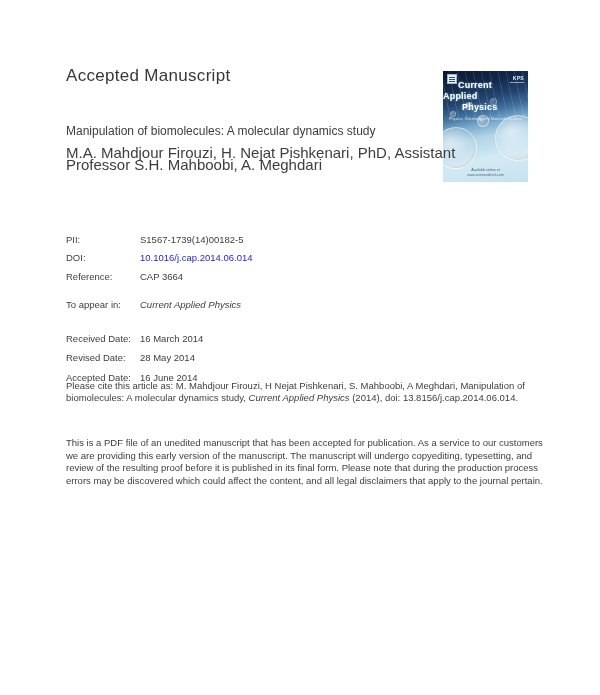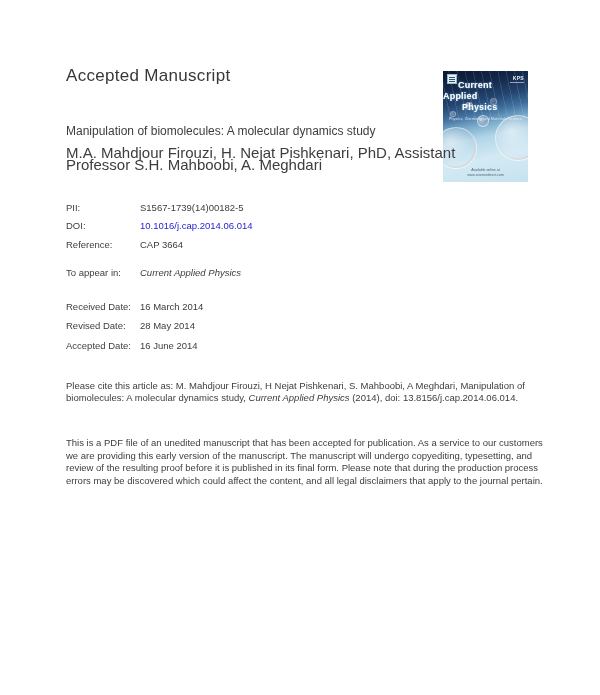--- a/index.html
+++ b/index.html
@@ -40,20 +40,21 @@
   .meta-row {
     position: absolute;
     left: 66px;
     font-size: 9.5px;
     color: #3d3d3d;
     white-space: nowrap;
   }
   .meta-row .label {
     display: inline-block;
     width: 74px;
+    margin-top: 32px;
   }
   .meta-row .value {}
   .doi-link { color: #2424d0; text-decoration: none; cursor: pointer; }
   .italic { font-style: italic; }
   .citation {
     position: absolute;
     left: 66px;
     top: 380px;
     width: 486px;
     font-size: 9.5px;

